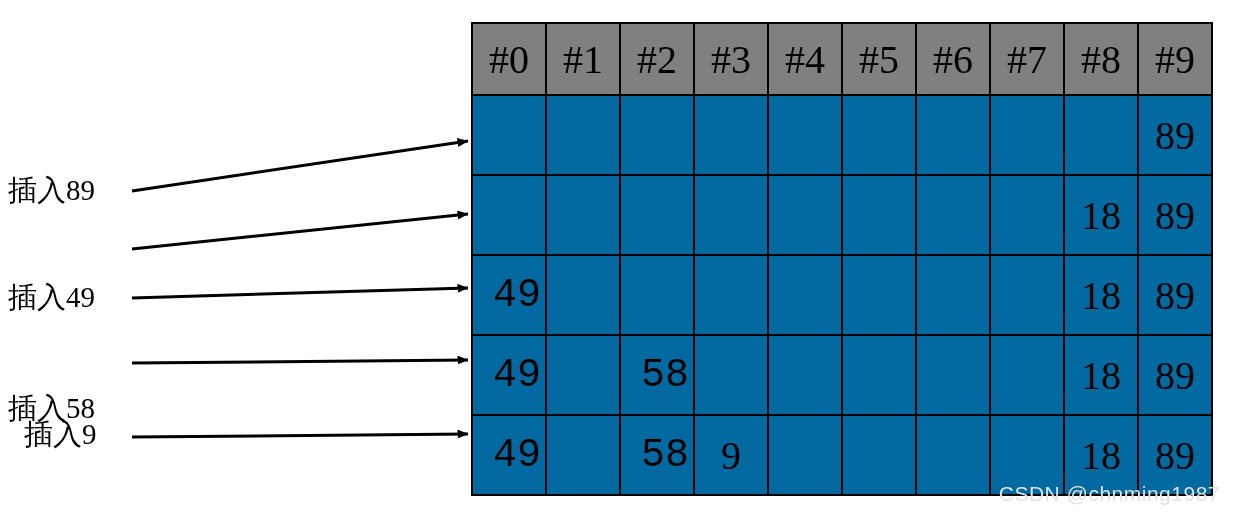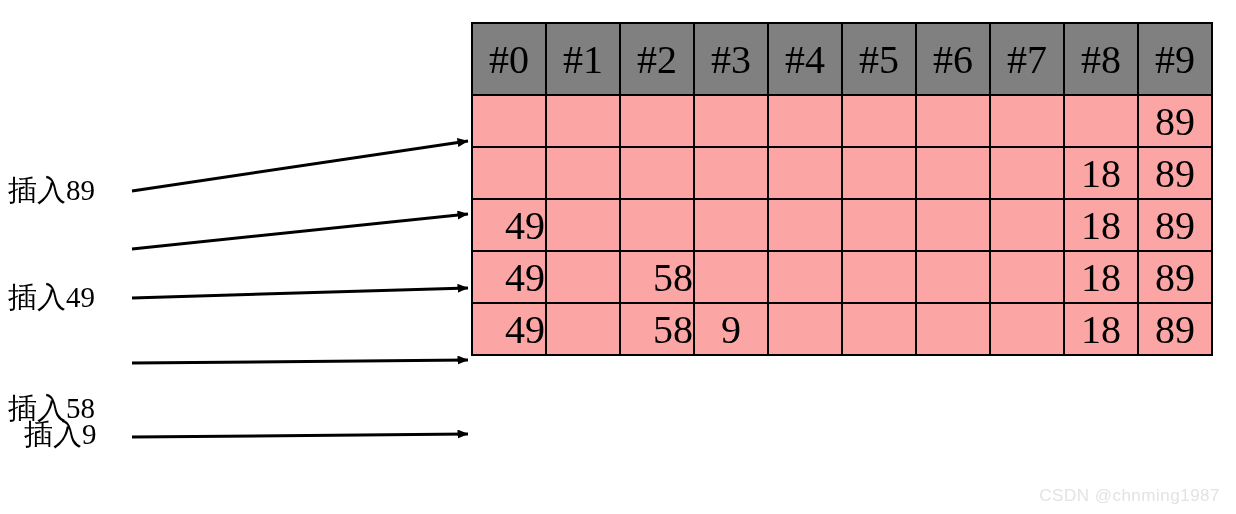--- a/index.html
+++ b/index.html
@@ -55,38 +55,39 @@
     color: #000000;
   }
   #hash-table th {
     height: 72px;
     background: #808080;
     font-size: 40px;
     text-align: center;
     vertical-align: middle;
   }
   #hash-table td {
-    height: 52px;
-    background: #fca5a5;
+    height: 80px;
+    background: #0369a1;
     font-size: 40px;
     text-align: center;
     vertical-align: middle;
   }
   #hash-table td.val-left {
-    text-align: right;
+    text-align: center;
     padding-left: 16px;
+    font-family: Liberation Mono, monospace;
   }
 
   
   #watermark {
     position: absolute;
     right: 16px;
     bottom: 8px;
     font-family: "Liberation Sans", "DejaVu Sans", sans-serif;
-    font-size: 17px;
+    font-size: 21px;
     color: #e3e3e3;
     letter-spacing: 0.5px;
     white-space: nowrap;
     user-select: none;
   }
 </style>
 </head>
 <body>
 
 <div id="canvas">

